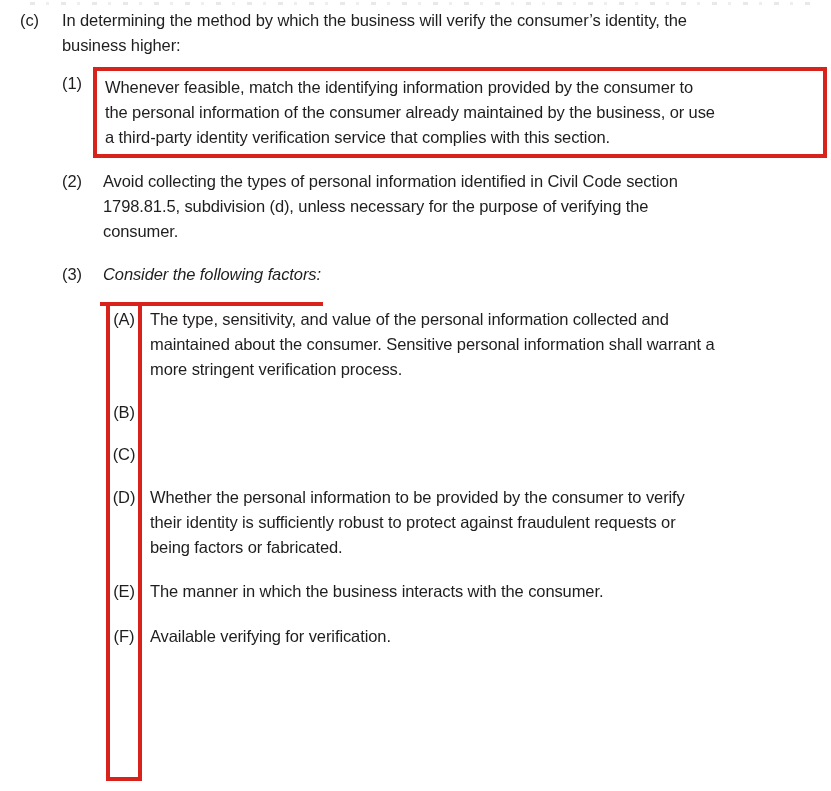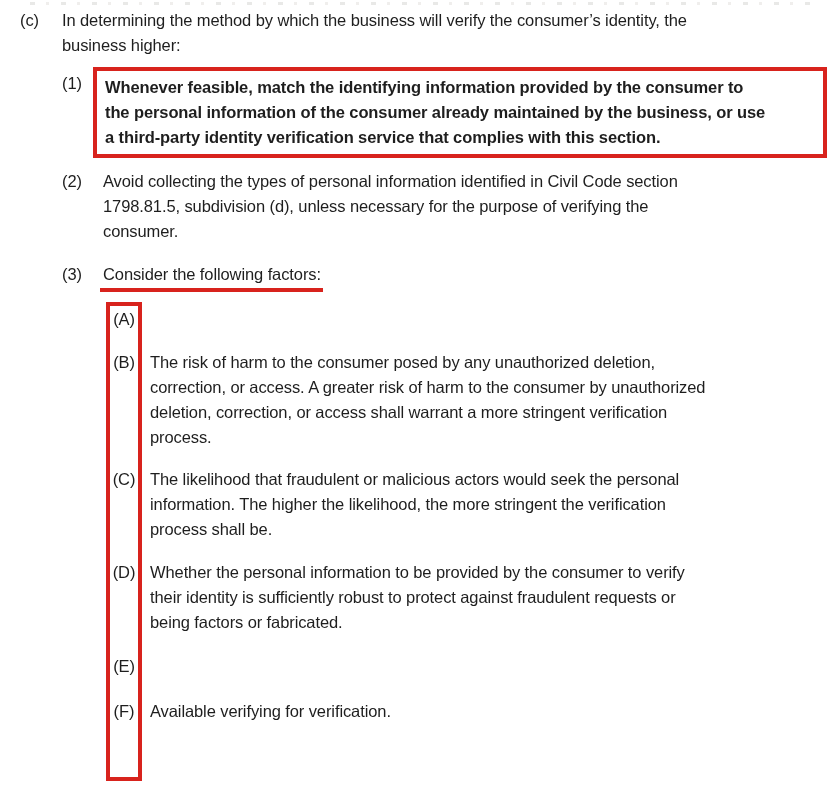--- a/index.html
+++ b/index.html
@@ -44,35 +44,35 @@
   .para-c { left: 20px; top: 8px; }
   .para-c .lbl { width: 42px; }
   
   .item-1 { left: 62px; top: 67px; }
   .item-1 .lbl { width: 31px; padding-top: 4px; }
   .red-box {
     box-sizing: border-box;
     width: 734px;
     border: 4px solid var(--red);
     padding: 4px 8px 4px 8px;
-    font-weight: bold;
   }
   
   .item-2 { left: 62px; top: 169px; }
   .item-2 .lbl { width: 41px; }
   
   .item-3 { left: 62px; top: 262px; }
   .item-3 .lbl { width: 41px; }
   .red-underline {
     display: inline-block;
     border-bottom: 4px solid var(--red);
-    padding-bottom: 1px;
+    padding-bottom: 15px;
     margin-left: -3px;
     padding-left: 3px;
     padding-right: 2px;
+    font-style: italic;
   }
   
   .factors {
     position: absolute;
     left: 106px;
     top: 302px;
     width: 700px;
   }
   .red-bracket {
     position: absolute;
@@ -132,46 +132,43 @@
   <div class="row item-3">
     <div class="lbl">(3)</div>
     <div class="txt"><span class="red-underline">Consider the following factors:</span></div>
   </div>
 
   <div class="factors">
     <div class="red-bracket"></div>
 
     <div class="factor-row f-a">
       <div class="lbl">(A)</div>
+      <div class="txt">The type, sensitivity, and value of the personal information collected and
+maintained about the consumer. Sensitive personal information shall warrant a
+more stringent verification process.</div>
     </div>
 
     <div class="factor-row f-b">
       <div class="lbl">(B)</div>
-      <div class="txt">The risk of harm to the consumer posed by any unauthorized deletion,
-correction, or access. A greater risk of harm to the consumer by unauthorized
-deletion, correction, or access shall warrant a more stringent verification
-process.</div>
     </div>
 
     <div class="factor-row f-c">
       <div class="lbl">(C)</div>
-      <div class="txt">The likelihood that fraudulent or malicious actors would seek the personal
-information. The higher the likelihood, the more stringent the verification
-process shall be.</div>
     </div>
 
     <div class="factor-row f-d">
       <div class="lbl">(D)</div>
       <div class="txt">Whether the personal information to be provided by the consumer to verify
 their identity is sufficiently robust to protect against fraudulent requests or
 being factors or fabricated.</div>
     </div>
 
     <div class="factor-row f-e">
       <div class="lbl">(E)</div>
+      <div class="txt">The manner in which the business interacts with the consumer.</div>
     </div>
 
     <div class="factor-row f-f">
       <div class="lbl">(F)</div>
       <div class="txt">Available verifying for verification.</div>
     </div>
   </div>
 
 </div>
 

